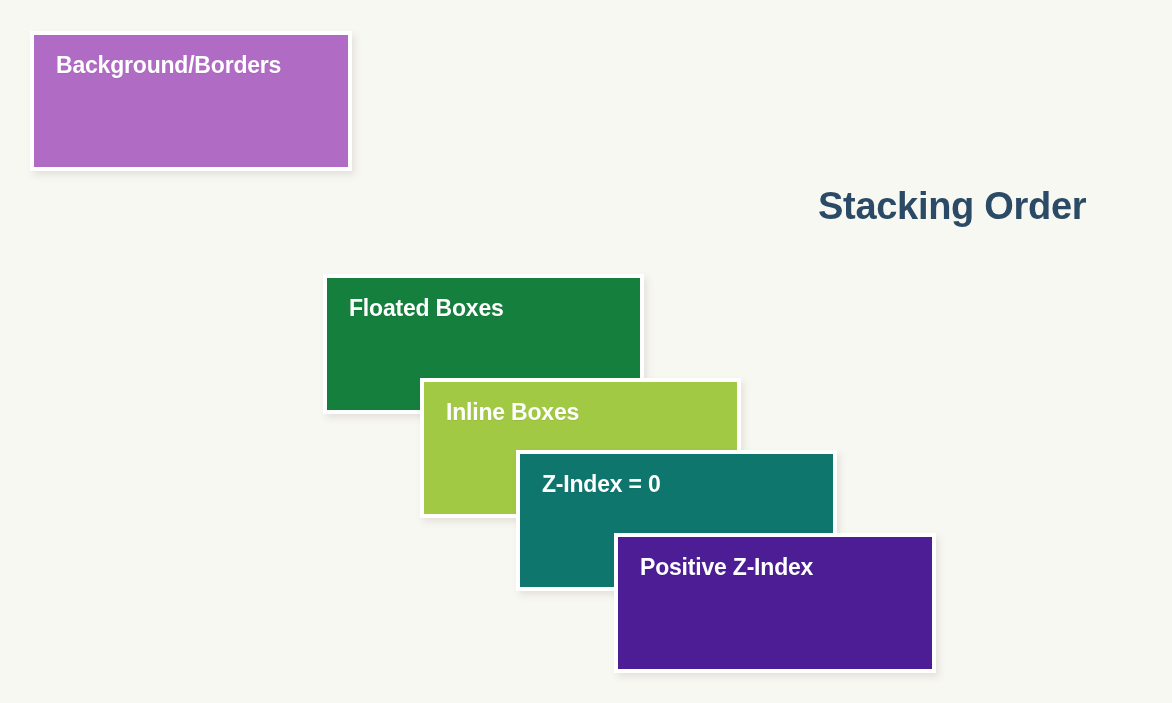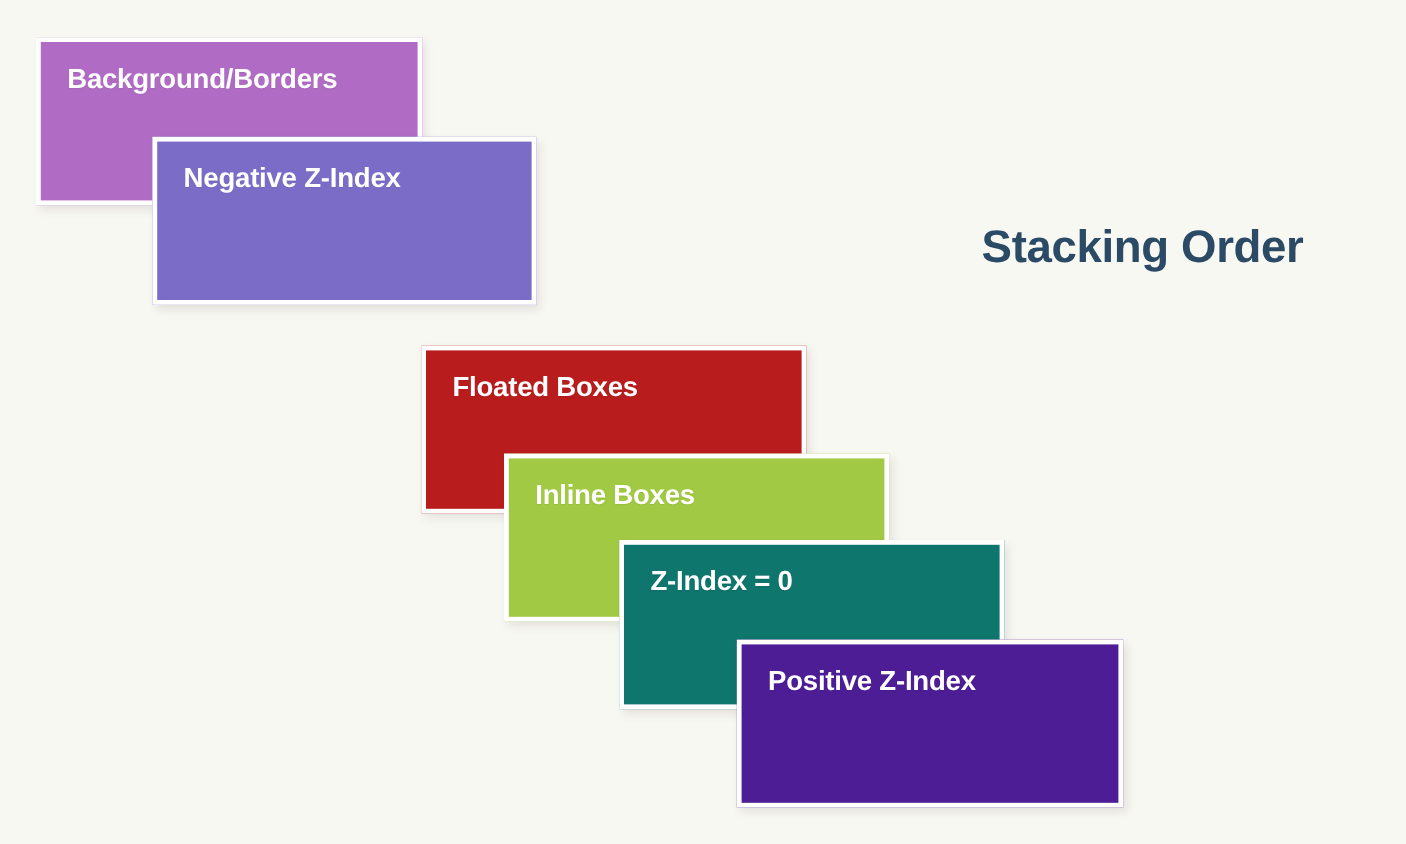--- a/index.html
+++ b/index.html
@@ -58,26 +58,23 @@
 </style>
 </head>
 <body style="background: rgb(248, 248, 243);">
 
 <div id="canvas" style="background: rgb(248, 248, 243);">
 
   <div class="stack-box" style="left: 30px; top: 31px; width: 322px; height: 140px; background: rgb(176, 108, 196); z-index: 1;">
     <span class="box-label">Background/Borders</span>
   </div>
 
-  <div class="stack-box" style="left: 127px; top: 114px; width: 320px; height: 140px; background: rgb(123, 108, 199); z-index: 2;">
-    <span class="box-label">Negative Z-Index</span>
-  </div>
 
 
-  <div class="stack-box" style="left: 323px; top: 288px; width: 321px; height: 140px; background: #b91c1c; z-index: 4; margin-left: 28px;">
+  <div class="stack-box" style="left: 323px; top: 274px; width: 321px; height: 140px; background: #15803d; z-index: 4;">
     <span class="box-label">Floated Boxes</span>
   </div>
 
   <div class="stack-box" style="left: 420px; top: 366px; width: 321px; height: 140px; background: rgb(162, 201, 67); z-index: 5; margin-top: 12px;">
     <span class="box-label">Inline Boxes</span>
   </div>
 
   <div class="stack-box" style="left: 516px; top: 450px; width: 321px; height: 141px; background: #0f766e; z-index: 6;">
     <span class="box-label">Z-Index = 0</span>
   </div>

